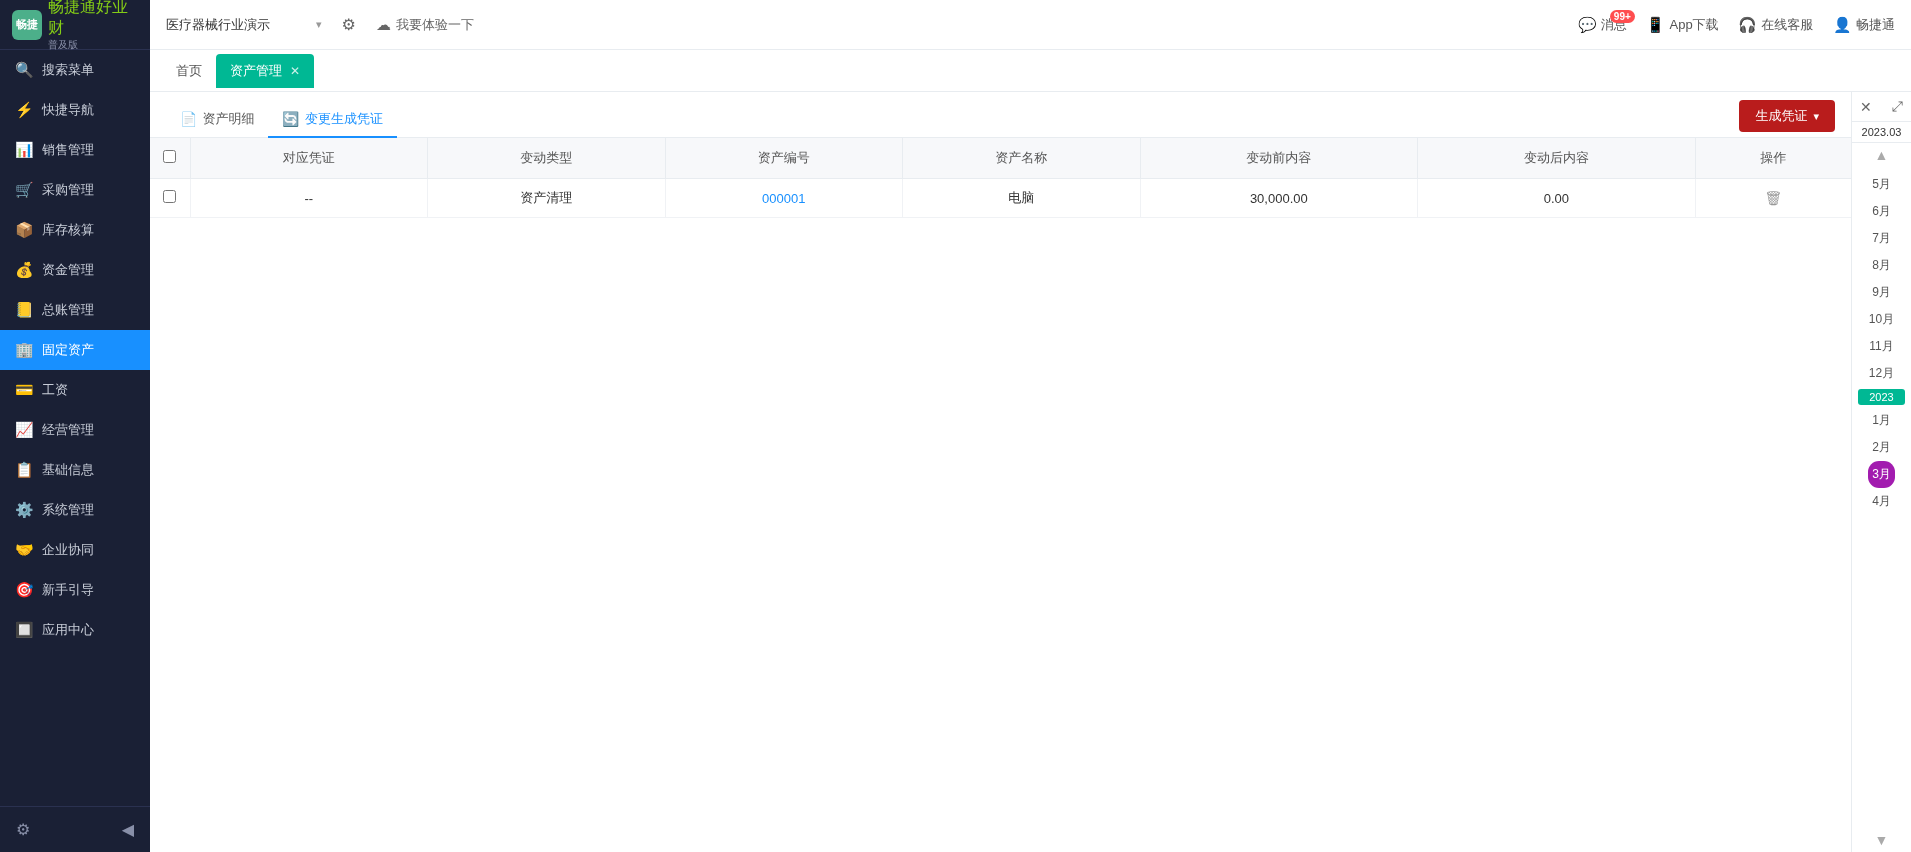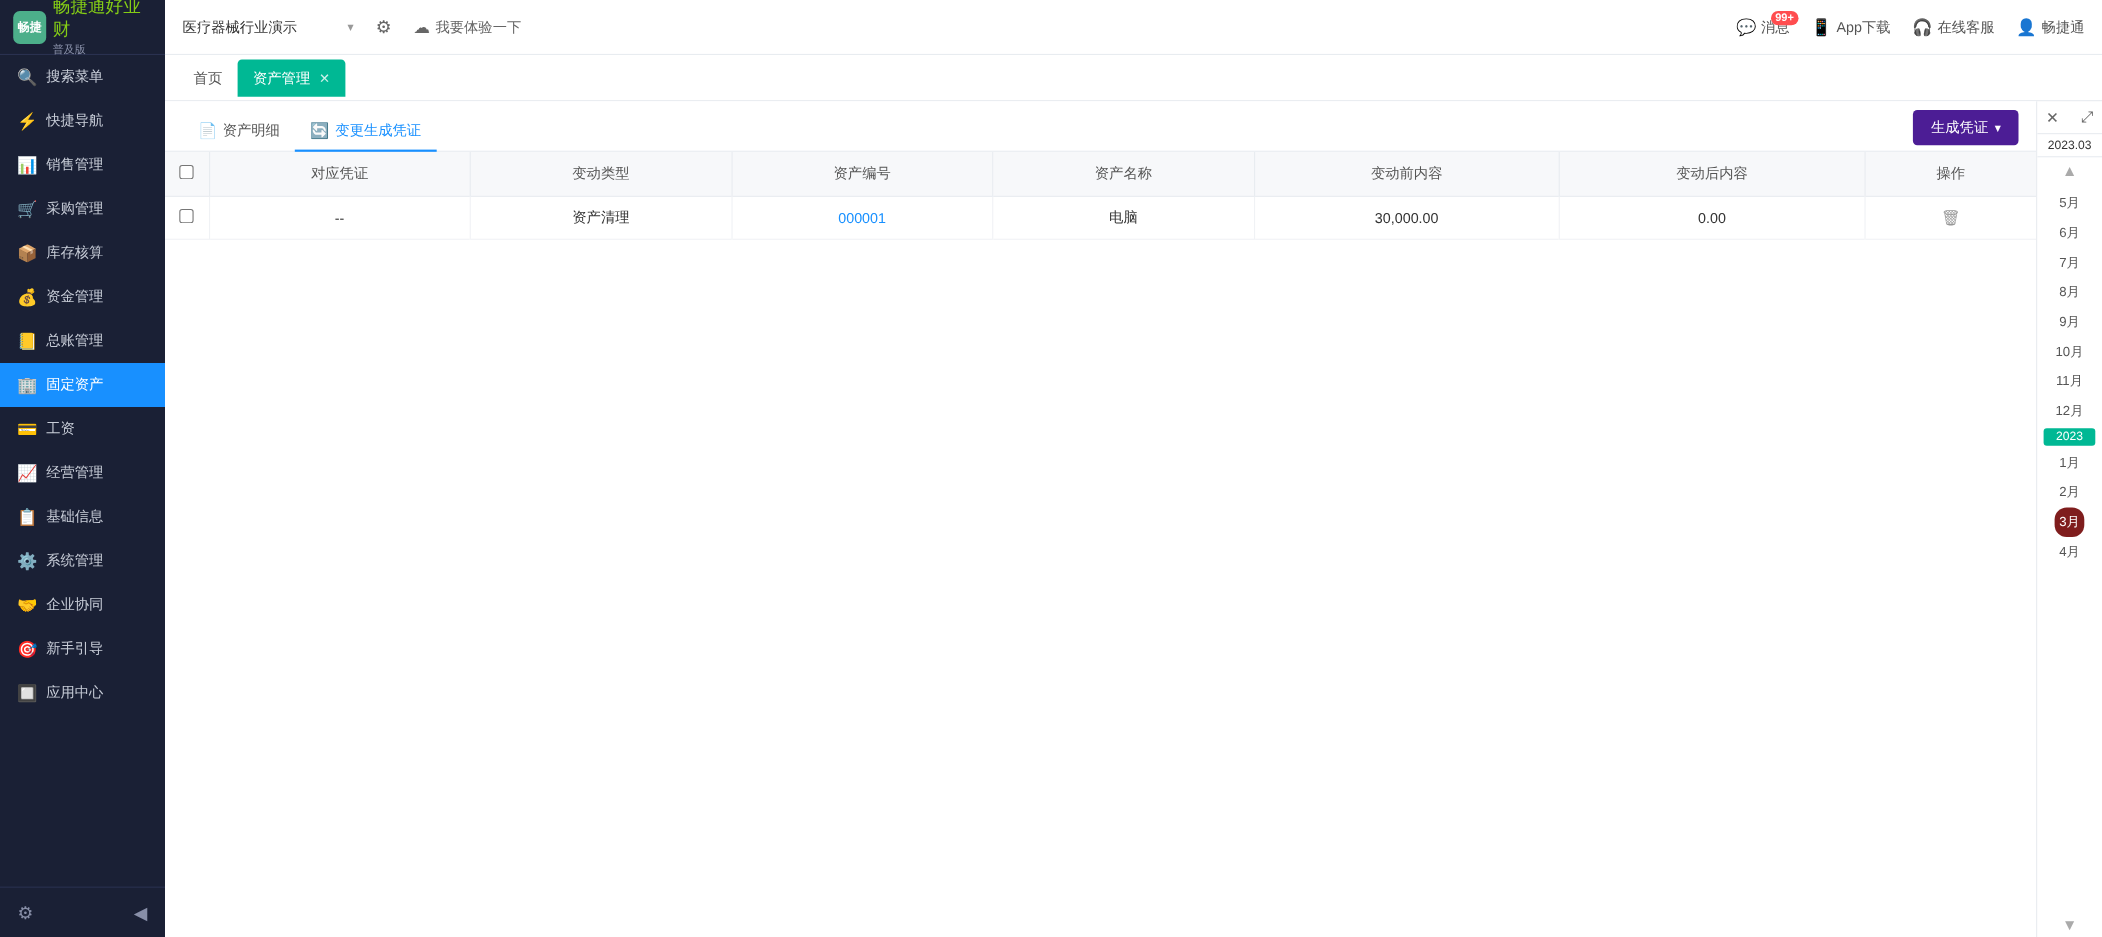--- a/index.html
+++ b/index.html
@@ -238,21 +238,21 @@
     }
     .sub-tab .tab-icon { margin-right: 5px; font-size: 14px; }
     .sub-tab.sub-active {
       color: #1890ff;
       border-bottom: 2px solid #1890ff;
     }
     .generate-btn {
       position: absolute;
       right: 16px;
       top: 8px;
-      background: #4c1d95;
+      background: #b91c1c;
       color: white;
       border: none;
       padding: 7px 16px;
       border-radius: 4px;
       font-size: 13px;
       cursor: pointer;
       display: flex;
       align-items: center;
     }
     .generate-btn .btn-chevron { margin-left: 6px; font-size: 11px; }
@@ -356,21 +356,21 @@
     .month-item {
       font-size: 12px;
       color: #555;
       padding: 5px 4px;
       cursor: pointer;
       width: 100%;
       text-align: center;
       white-space: nowrap;
     }
     .month-item.current-month {
-      background: #7f1d1d;
+      background: #a21caf;
       color: white;
       border-radius: 11px;
       margin: 0 21px;
       width: auto;
     }
     .year-badge {
       background: #00b894;
       color: white;
       font-size: 11px;
       padding: 2px 5px;

